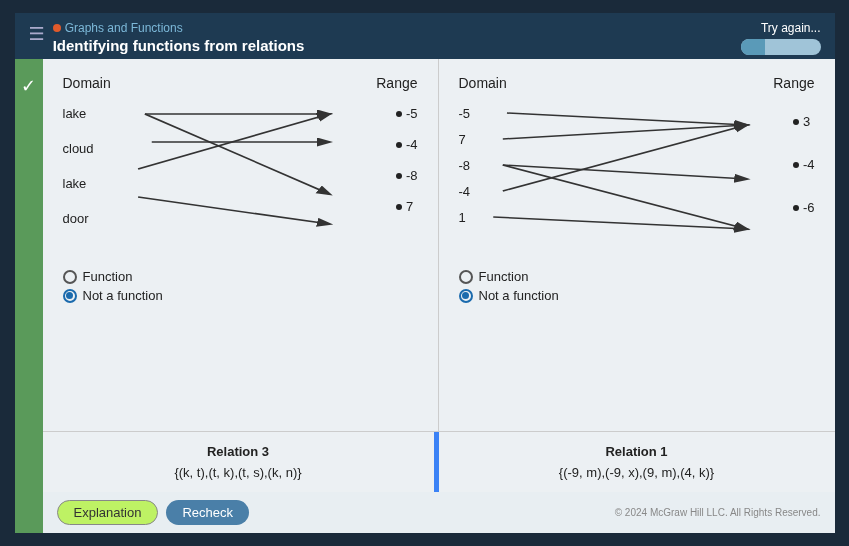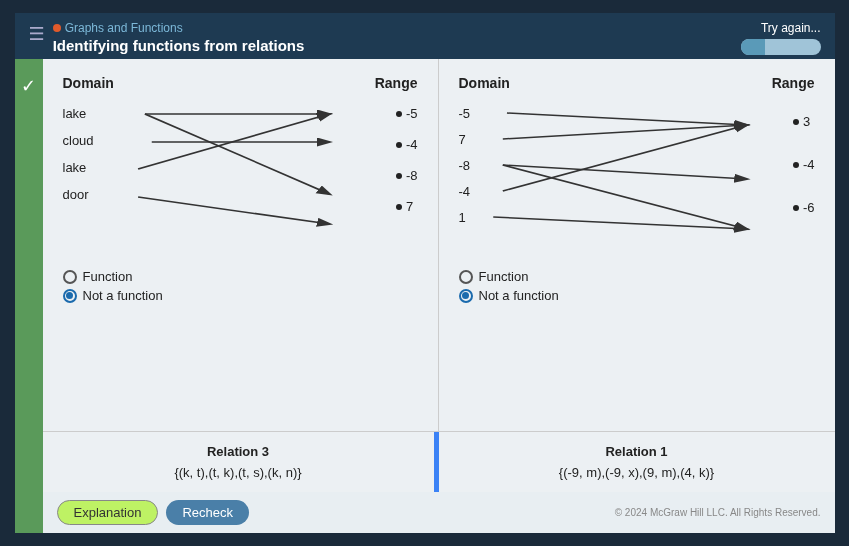--- a/index.html
+++ b/index.html
@@ -88,36 +88,36 @@
     }
     .relation-panel:last-child {
       border-right: none;
     }
     .relation-header {
       display: flex;
       justify-content: space-between;
       margin-bottom: 8px;
     }
     .col-label {
-      font-weight: bold;
+      font-weight: normal;
       font-size: 14px;
       color: #222;
     }
     .mapping-area {
       position: relative;
       height: 160px;
       margin-bottom: 10px;
     }
     .domain-items {
       position: absolute;
       left: 0;
       top: 0;
       display: flex;
       flex-direction: column;
-      gap: 14px;
+      gap: 22px;
       padding-top: 8px;
     }
     .range-items {
       position: absolute;
       right: 0;
       top: 0;
       display: flex;
       flex-direction: column;
       gap: 18px;
       padding-top: 8px;

